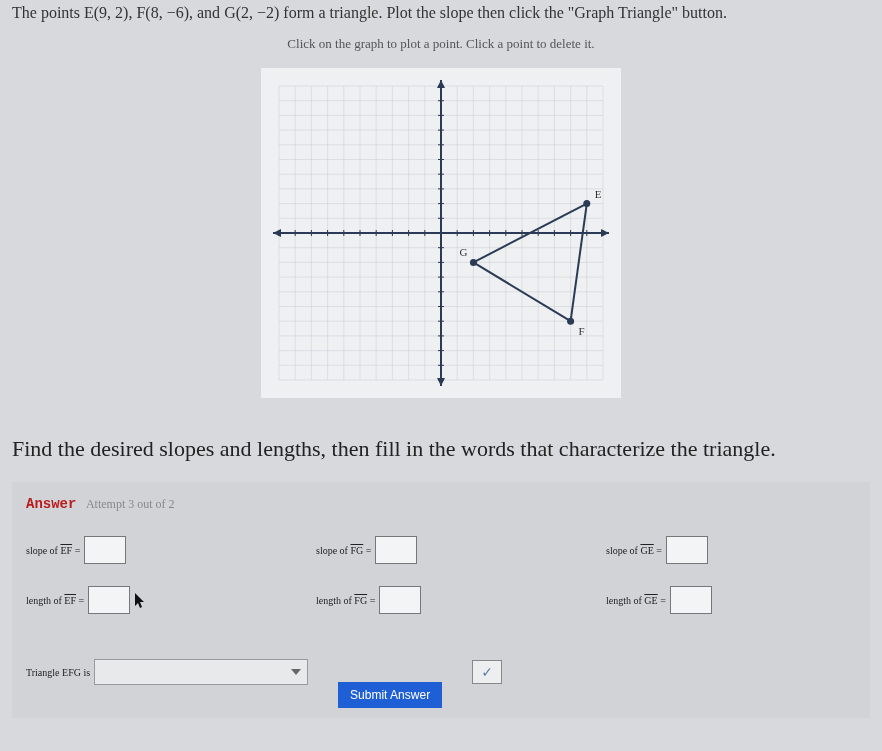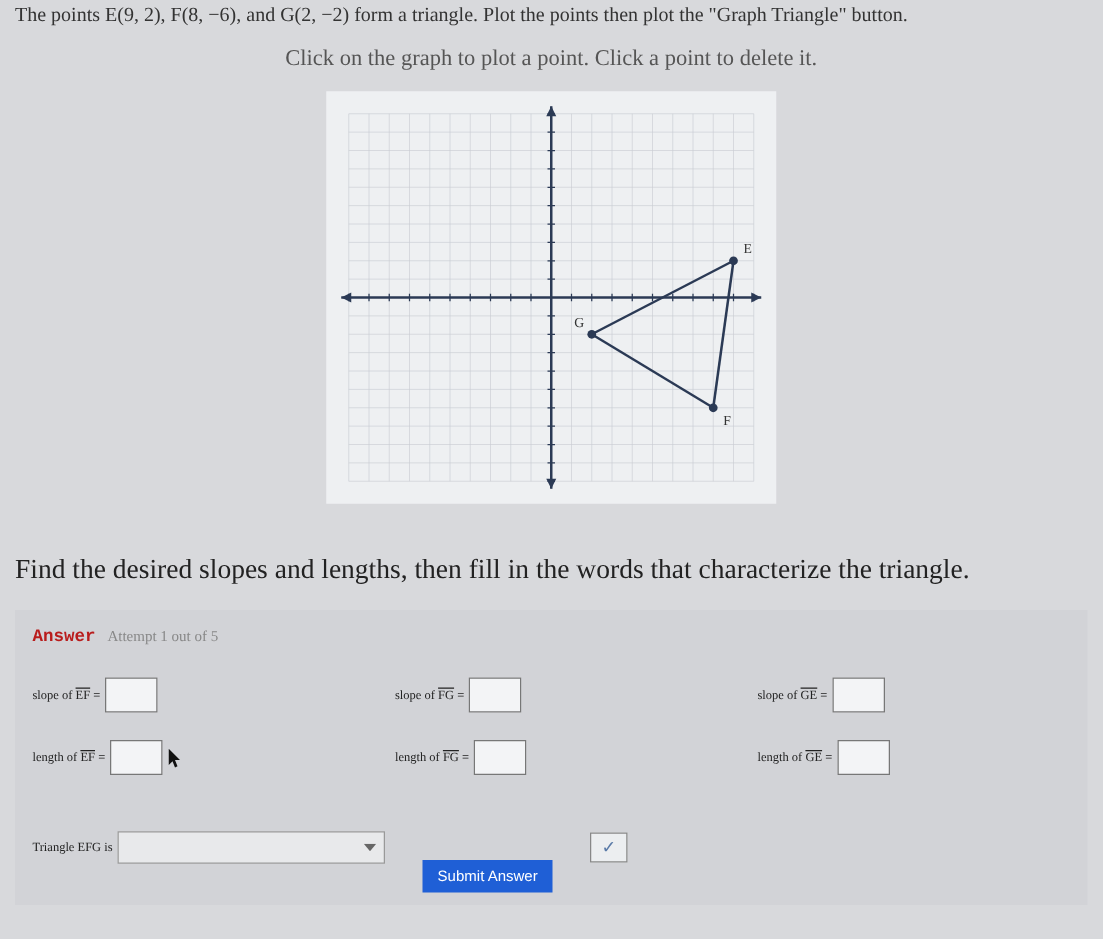--- a/index.html
+++ b/index.html
@@ -13,21 +13,21 @@
   .page {
     padding: 0 12px 12px 12px;
   }
   .question {
     font-size: 16px;
     color: #333;
     padding: 4px 0 8px 0;
   }
   .instruction {
     text-align: center;
-    font-size: 18px;
+    font-size: 13px;
     color: #555;
     padding: 6px 0 16px 0;
   }
   .graph-wrap {
     text-align: center;
     padding-bottom: 20px;
   }
   svg.graph {
     background: #eef0f2;
   }
@@ -83,21 +83,21 @@
     font-size:14px; color:#5b7ba8;
   }
   .cursor-icon { display:inline-block; transform:translateY(2px); }
 </style>
 </head>
 <body>
 
 <div class="page">
 
   <div class="question">
-    <span>The points </span><span>E(9, 2)</span><span>, </span><span>F(8, −6)</span><span>, and </span><span>G(2, −2)</span><span> form a triangle. Plot the points then plot the "Graph Triangle" button.</span>
+    <span>The points </span><span>E(9, 2)</span><span>, </span><span>F(8, −6)</span><span>, and </span><span>G(2, −2)</span><span> form a triangle. Plot the slope then click the "Graph Triangle" button.</span>
   </div>
 
   <div class="instruction">Click on the graph to plot a point. Click a point to delete it.</div>
 
   <div class="graph-wrap">
     <svg class="graph" id="graph" width="360" height="330" viewBox="0 0 360 330">
         <line x1="18" y1="312" x2="18" y2="18" stroke="#c9ccd2" stroke-width="0.5"></line>
         <line x1="34.2" y1="312" x2="34.2" y2="18" stroke="#c9ccd2" stroke-width="0.5"></line>
         <line x1="50.4" y1="312" x2="50.4" y2="18" stroke="#c9ccd2" stroke-width="0.5"></line>
         <line x1="66.6" y1="312" x2="66.6" y2="18" stroke="#c9ccd2" stroke-width="0.5"></line>
@@ -195,21 +195,21 @@
         <circle cx="212.4" cy="194.39999999999998" r="3.5" fill="#2b3a55"></circle>
         <text x="198.4" y="188.39999999999998" font-size="11" font-family="Georgia" fill="#333">G</text>
       </svg>
   </div>
 
   <div class="prompt2">Find the desired slopes and lengths, then fill in the words that characterize the triangle.</div>
 
   <div class="answer-block">
     <div class="answer-header">
       <span class="bold">Answer</span>
-      <span class="attempt">Attempt 1 out of 5</span>
+      <span class="attempt">Attempt 3 out of 2</span>
     </div>
 
     <div class="rows">
       <div class="row">
         <div class="cell">
           <span>
             <span>slope of </span><span class="over">EF</span><span> = </span>
           </span>
           <span class="box"></span>
         </div>

